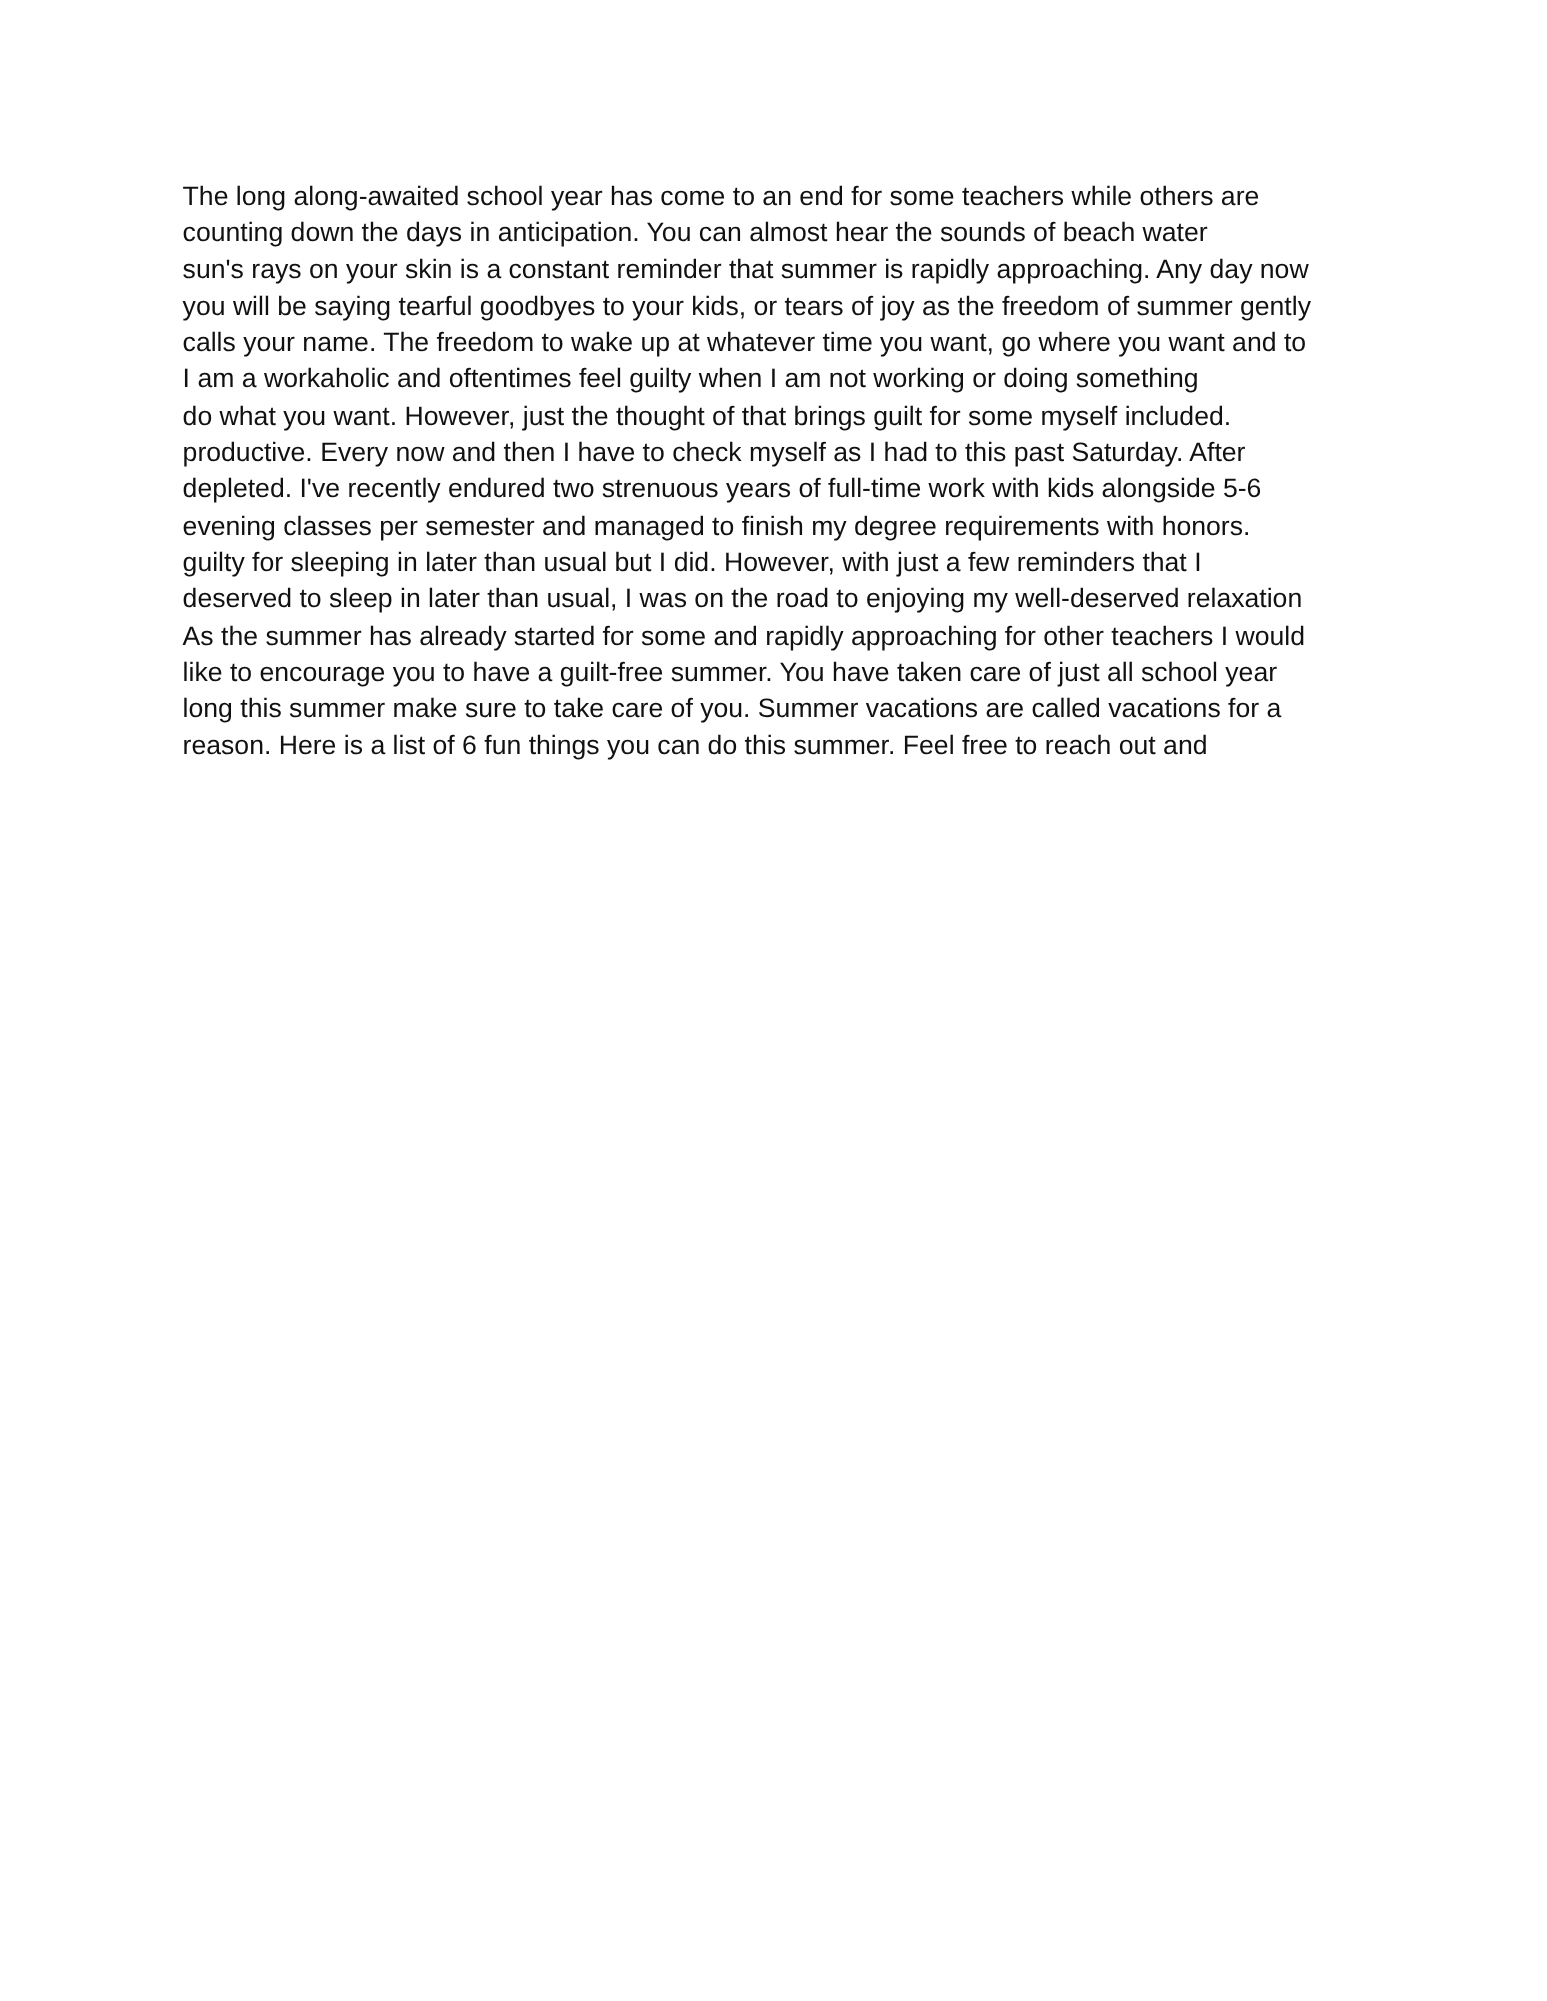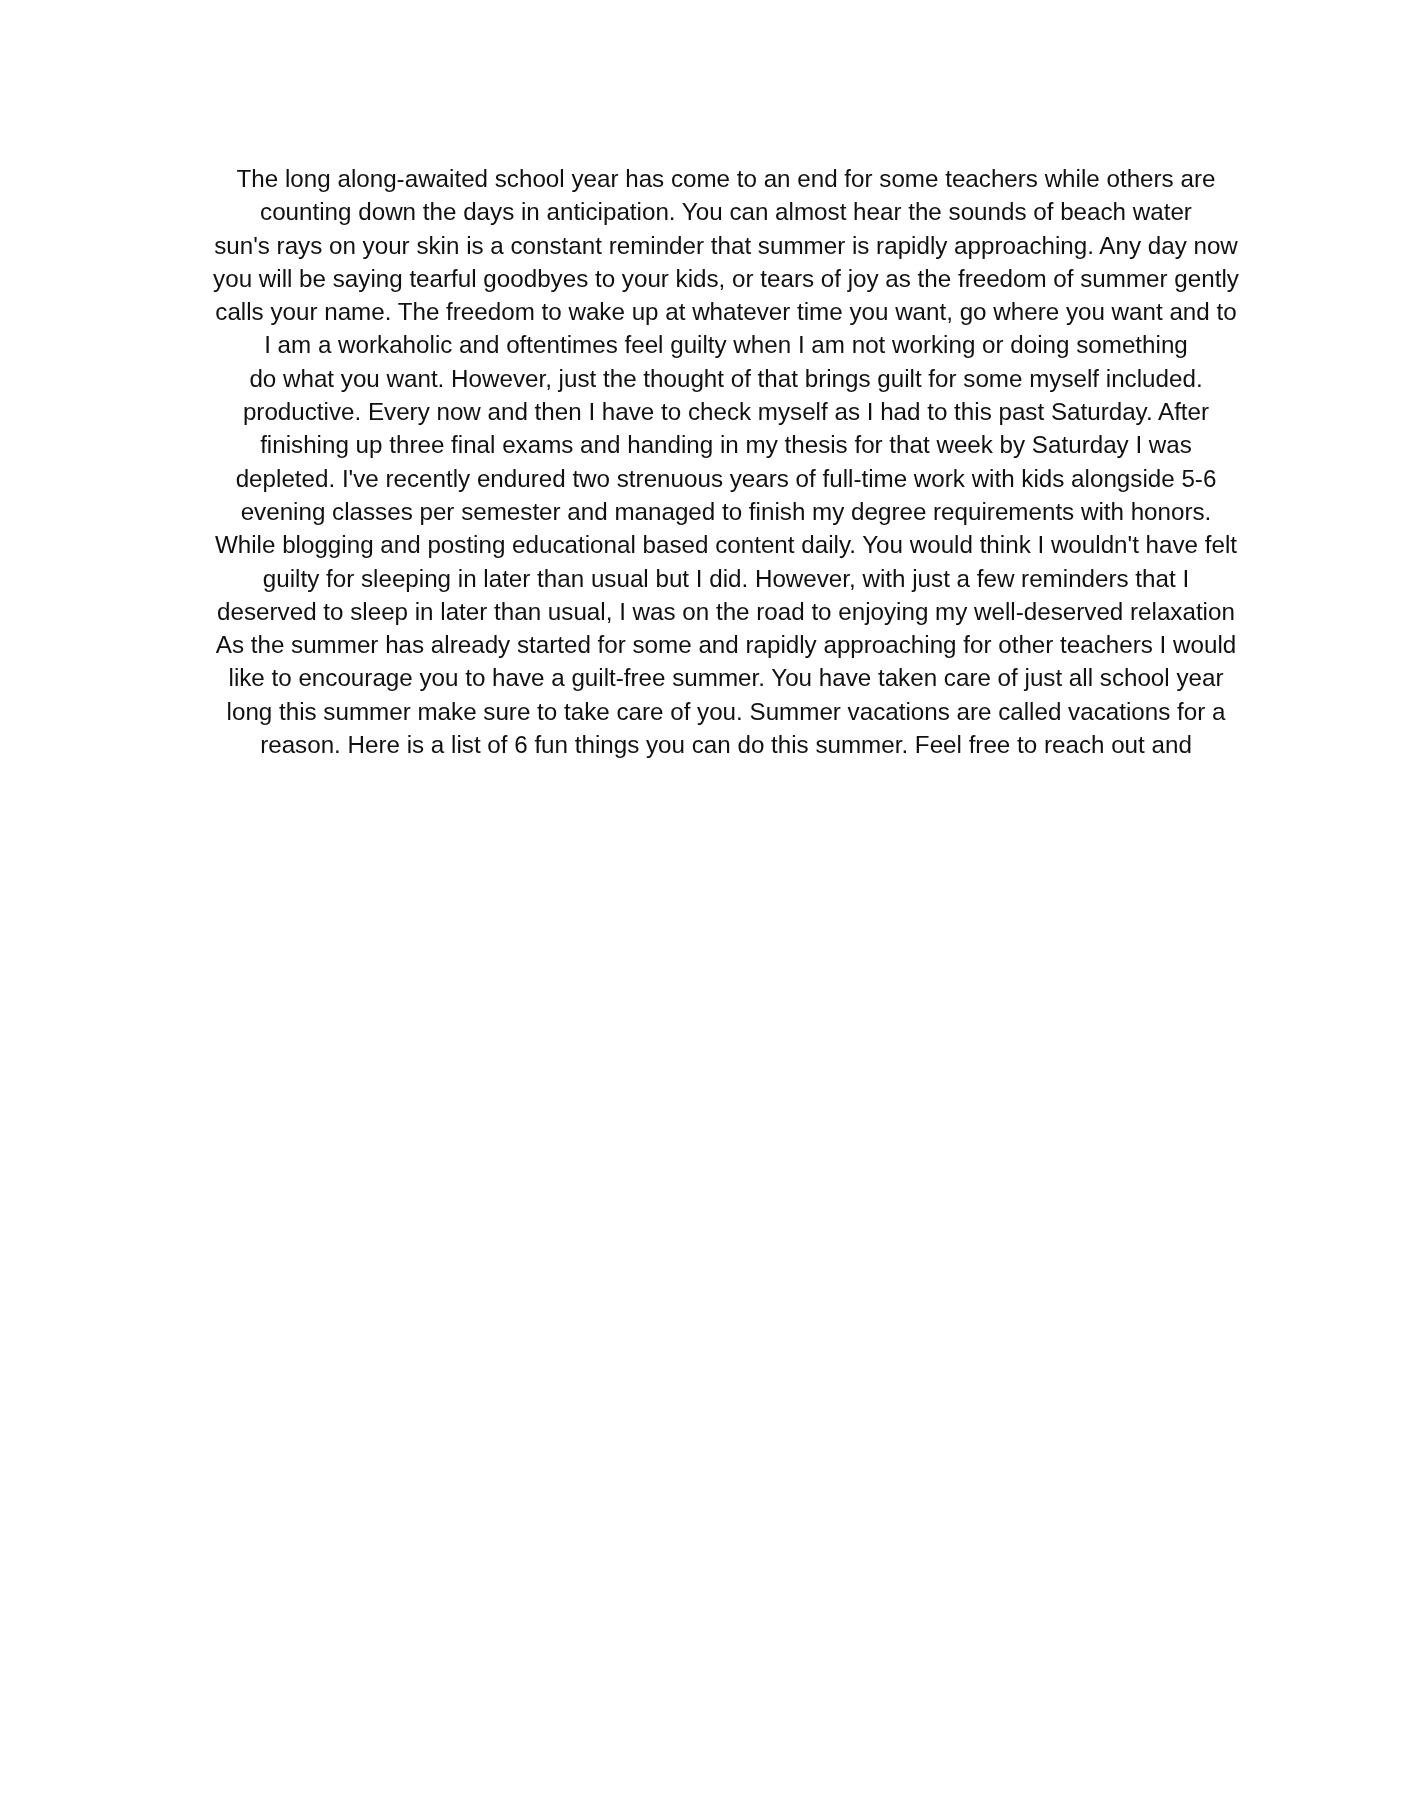--- a/index.html
+++ b/index.html
@@ -28,40 +28,37 @@
       width: 1120px;
       font-family: "Liberation Sans", sans-serif;
       font-size: 24.2px;
       line-height: 33.3px;
       color: #111111;
     }
     .line {
       display: block;
       white-space: nowrap;
       height: 33.3px;
-      text-align: center;
     }
   </style>
 </head>
 <body>
 
 <div class="page">
   <div class="text-block">
     <span class="line">The long along-awaited school year has come to an end for some teachers while others are</span>
     <span class="line">counting down the days in anticipation. You can almost hear the sounds of beach water</span>
     <span class="line">sun's rays on your skin is a constant reminder that summer is rapidly approaching. Any day now</span>
     <span class="line">you will be saying tearful goodbyes to your kids, or tears of joy as the freedom of summer gently</span>
     <span class="line">calls your name. The freedom to wake up at whatever time you want, go where you want and to</span>
     <span class="line">I am a workaholic and oftentimes feel guilty when I am not working or doing something</span>
     <span class="line">do what you want. However, just the thought of that brings guilt for some myself included.</span>
     <span class="line">productive. Every now and then I have to check myself as I had to this past Saturday. After</span>
-    <span class="line">finishing up three final exams and handing in my thesis for that week by Saturday I was</span>
     <span class="line">depleted. I've recently endured two strenuous years of full-time work with kids alongside 5-6</span>
     <span class="line">evening classes per semester and managed to finish my degree requirements with honors.</span>
-    <span class="line">While blogging and posting educational based content daily. You would think I wouldn't have felt</span>
     <span class="line">guilty for sleeping in later than usual but I did. However, with just a few reminders that I</span>
     <span class="line">deserved to sleep in later than usual, I was on the road to enjoying my well-deserved relaxation</span>
     <span class="line">As the summer has already started for some and rapidly approaching for other teachers I would</span>
     <span class="line">like to encourage you to have a guilt-free summer. You have taken care of just all school year</span>
     <span class="line">long this summer make sure to take care of you. Summer vacations are called vacations for a</span>
     <span class="line">reason. Here is a list of 6 fun things you can do this summer. Feel free to reach out and</span>
   </div>
 </div>
 
 </body></html>

